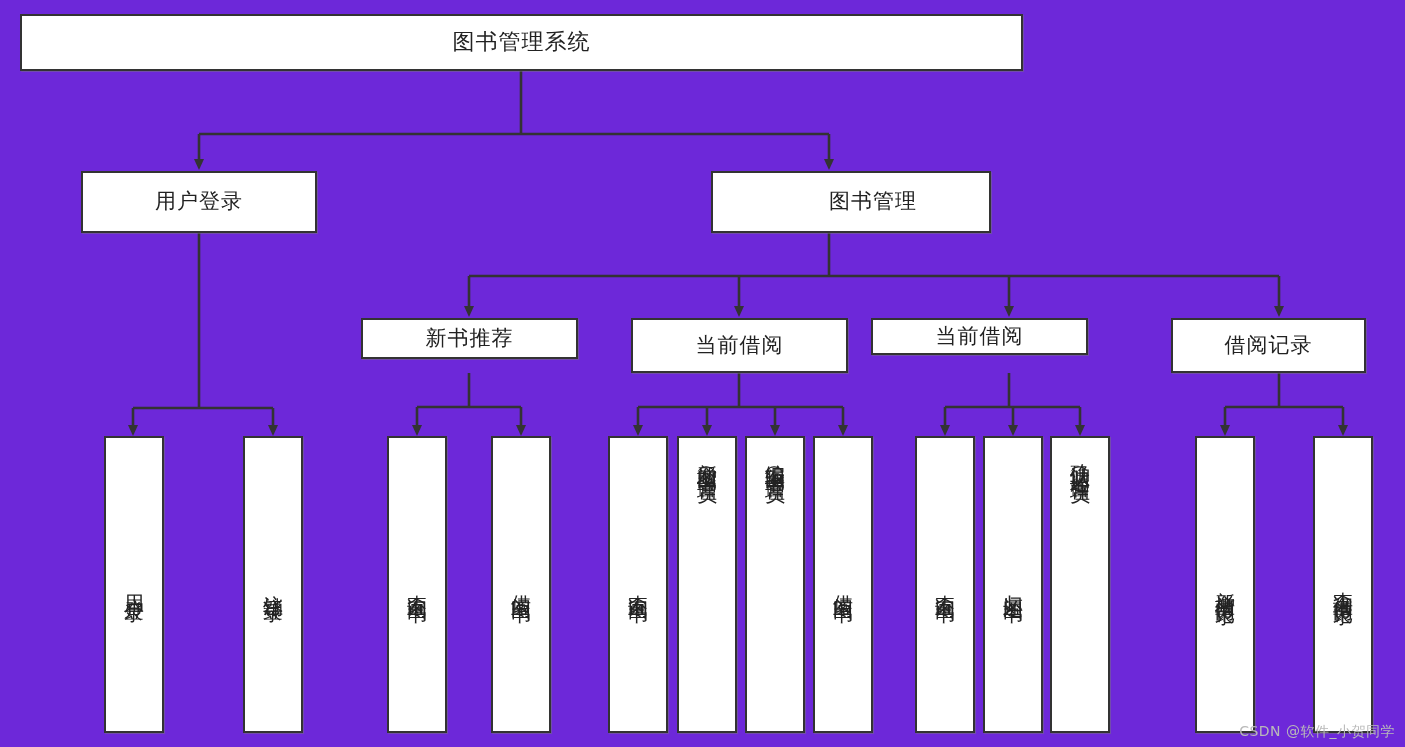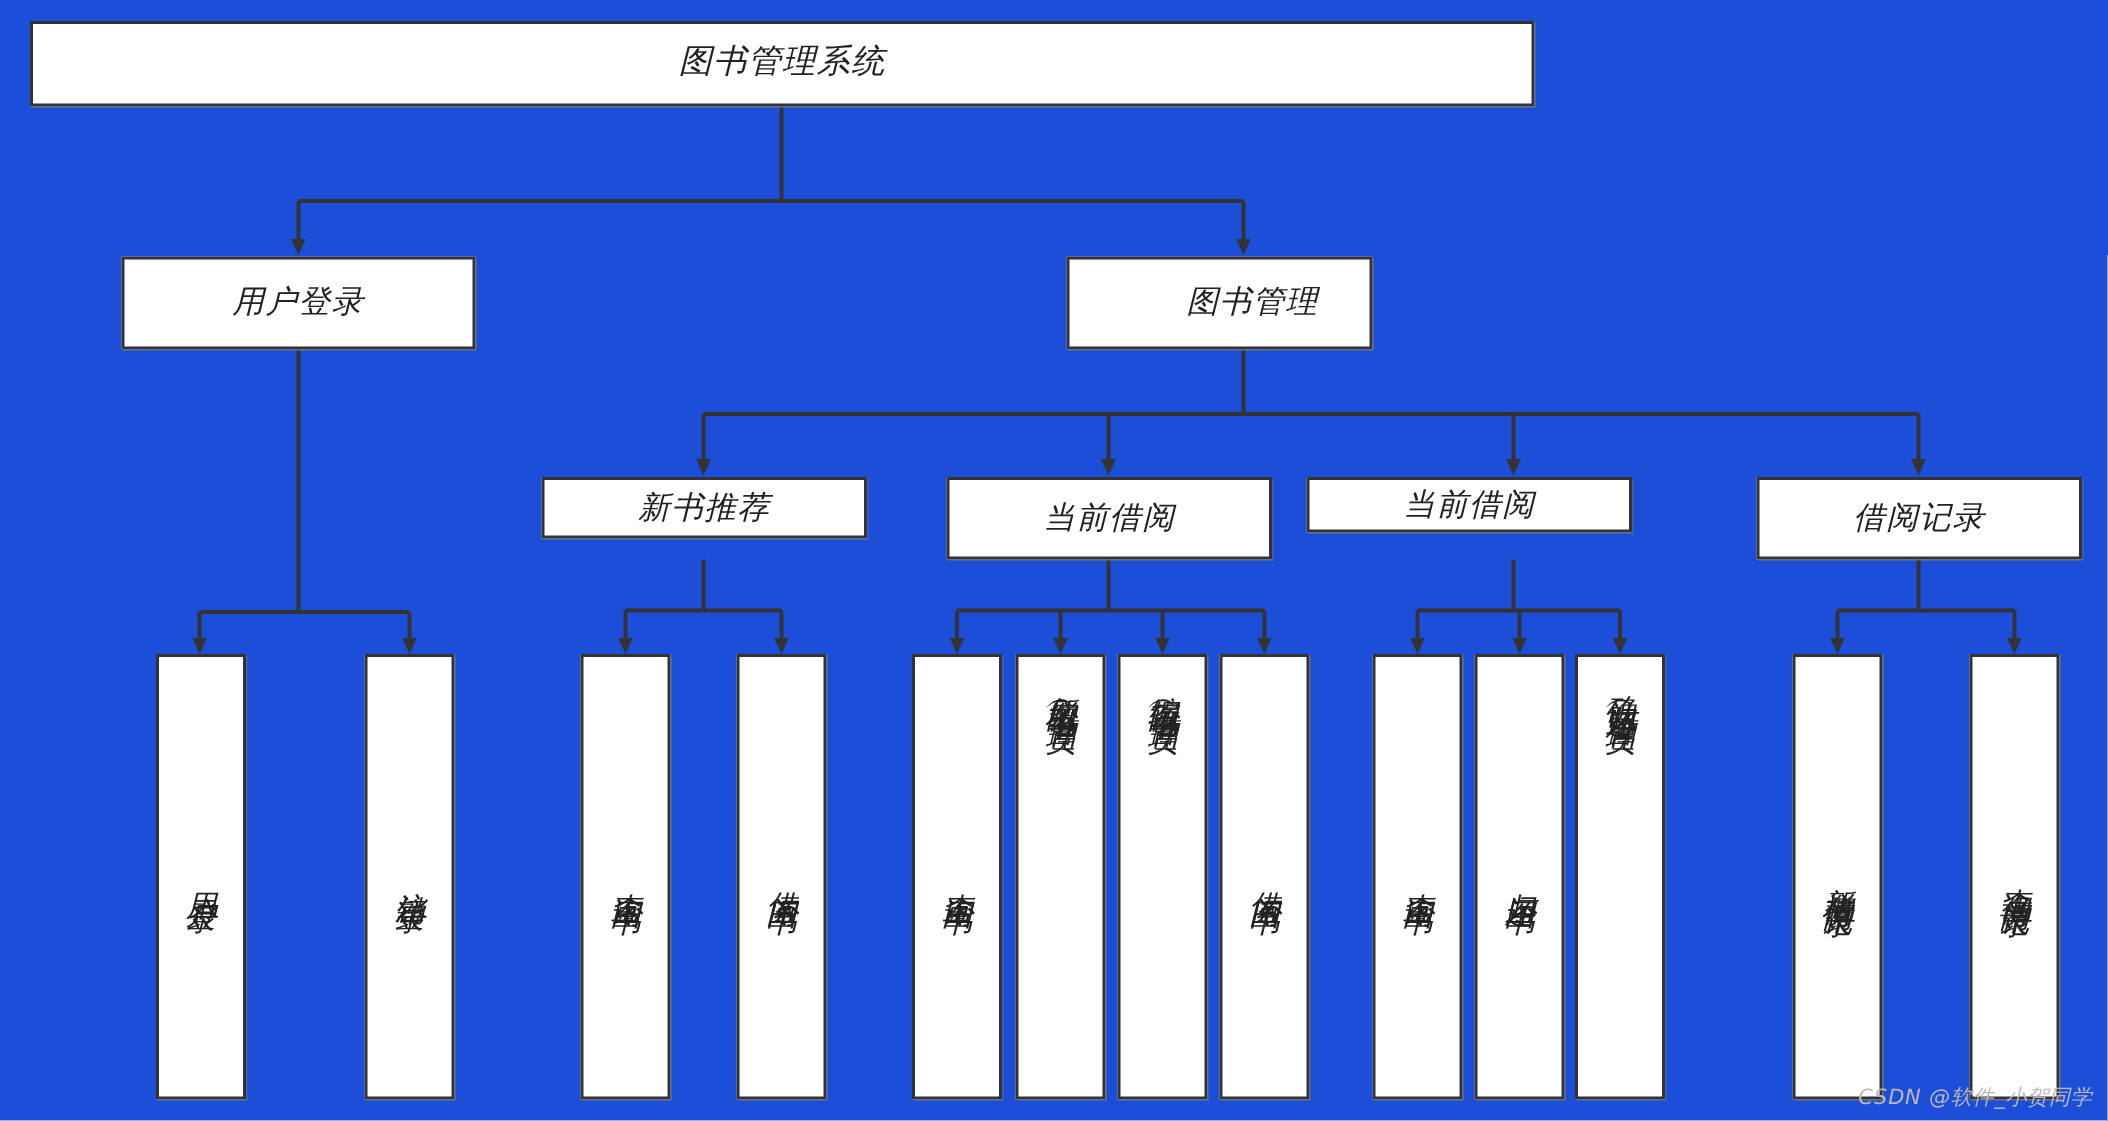--- a/index.html
+++ b/index.html
@@ -7,23 +7,22 @@
     padding: 0;
     background: #ffffff;
   }
   body {
     font-family: "DejaVu Sans", "Liberation Sans", sans-serif;
   }
   #canvas {
     position: relative;
     width: 1405px;
     height: 747px;
-    background: #1d4ed8;
+    background: #6d28d9;
     overflow: hidden;
-    font-style: italic;
   }
   svg.wires {
     position: absolute;
     left: 0;
     top: 0;
     width: 1405px;
     height: 747px;
     pointer-events: none;
   }
   .node {
@@ -128,34 +127,34 @@
     </g>
   </svg>
 
   <div class="node horiz root" style="left:20px; top:14px; width:1003px; height:57px;">
     <span>图书管理系统</span>
   </div>
 
   <div class="node horiz" style="left:81px; top:171px; width:236px; height:62px;">
     <span>用户登录</span>
   </div>
-  <div class="node horiz" style="left:711px; top:171px; width:204px; height:62px;padding-left:44px;">
+  <div class="node horiz" style="left:711px; top:171px; width:280px; height:62px;padding-left:44px;">
     <span>图书管理</span>
   </div>
 
   <div class="node horiz" style="left:361px; top:318px; width:217px; height:41px;">
     <span>新书推荐</span>
   </div>
   <div class="node horiz" style="left:631px; top:318px; width:217px; height:55px;">
     <span>当前借阅</span>
   </div>
   <div class="node horiz" style="left:871px; top:318px; width:217px; height:37px;">
     <span>当前借阅</span>
   </div>
-  <div class="node horiz" style="left:1171px; top:318px; width:217px; height:55px;">
+  <div class="node horiz" style="left:1171px; top:318px; width:195px; height:55px;">
     <span>借阅记录</span>
   </div>
 
   <div class="node vert center-text" style="left:104px; top:436px; width:60px; height:297px;">
     <span class="vtext">用户登录</span>
   </div>
   <div class="node vert center-text" style="left:243px; top:436px; width:60px; height:297px;">
     <span class="vtext">注销登录</span>
   </div>
 

